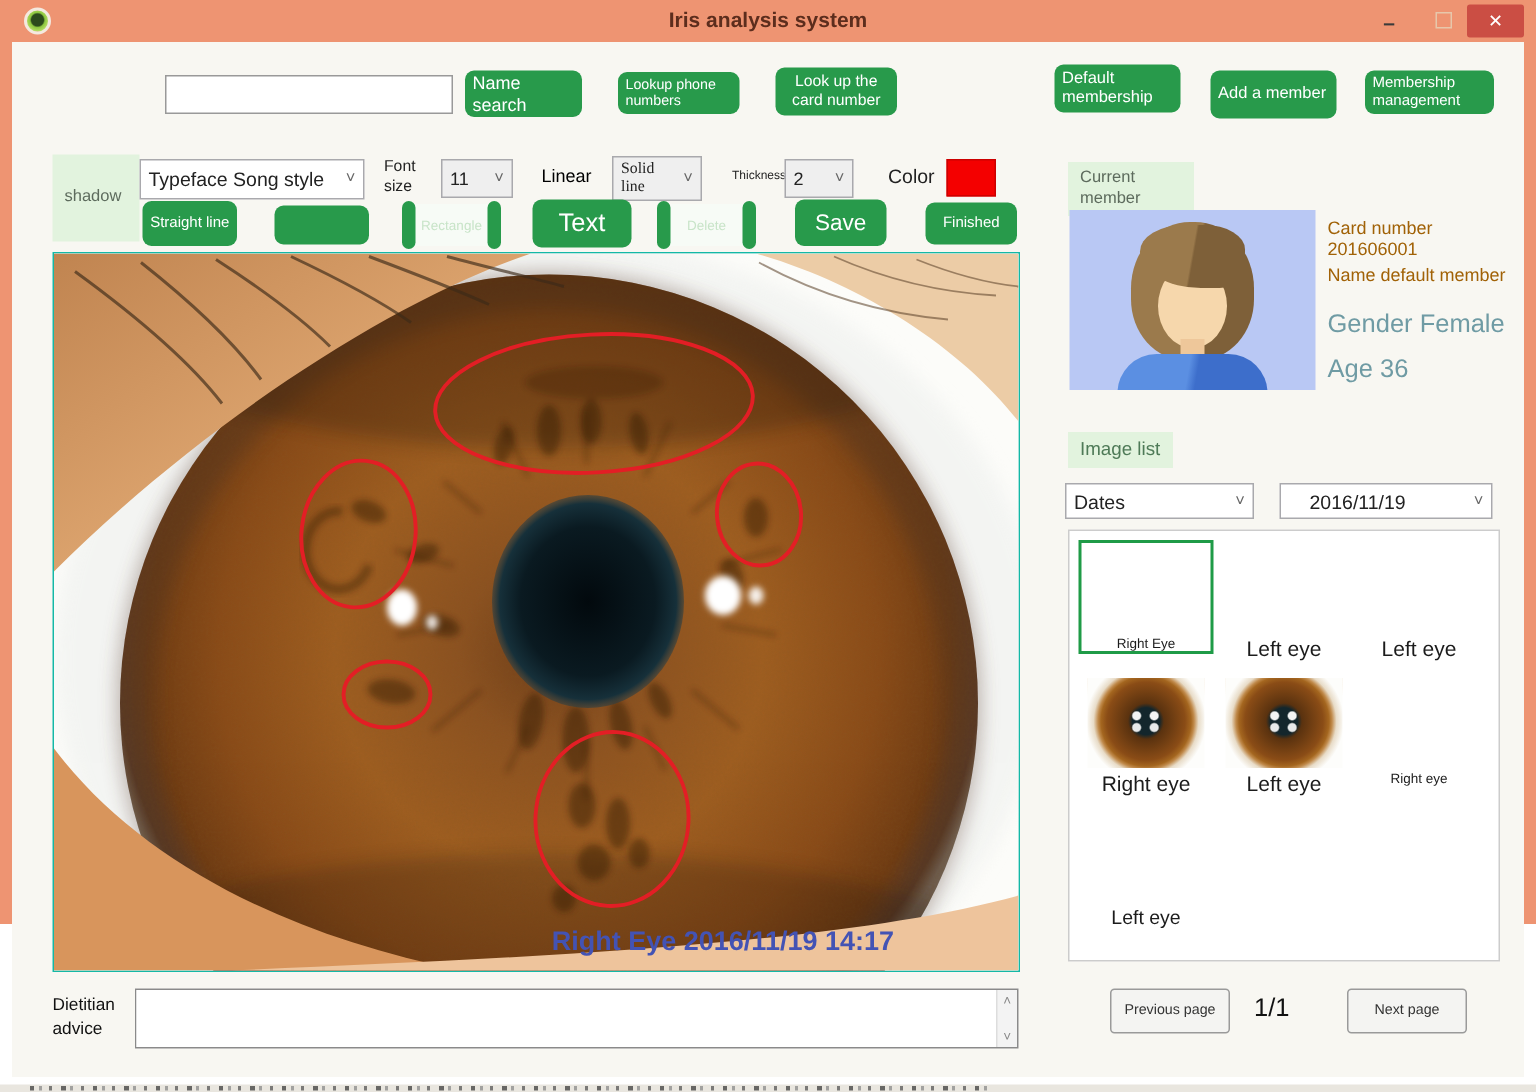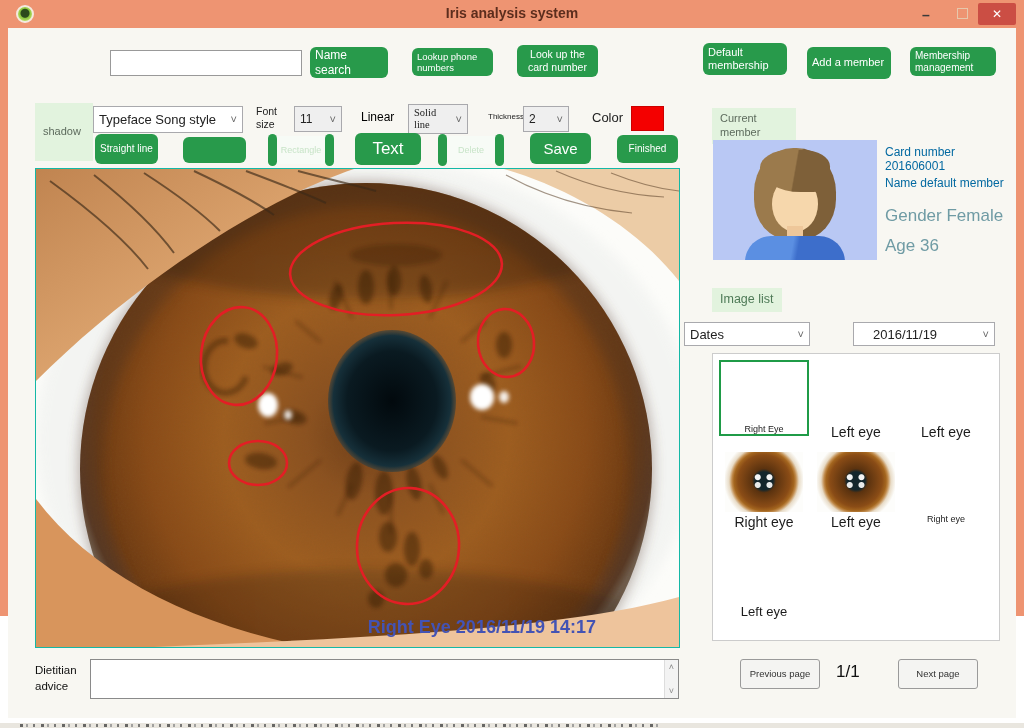--- a/index.html
+++ b/index.html
@@ -53,21 +53,21 @@
   .av-hair { position:absolute; left:41px; top:8px; width:82px; height:92px;
              background:linear-gradient(100deg,#9b7a4c 49%,#7e6039 51%);
              border-radius:48% 48% 44% 44%; }
   .av-face { position:absolute; left:59px; top:36px; width:46px; height:56px; background:#f6d7ac; border-radius:50%; }
   .av-bangs { position:absolute; left:47px; top:10px; width:70px; height:42px;
               background:linear-gradient(100deg,#9b7a4c 49%,#7e6039 51%); border-radius:52% 48% 30% 72%; }
   .av-neck { position:absolute; left:74px; top:86px; width:16px; height:14px; background:#eec79a; }
   .av-body { position:absolute; left:32px; top:96px; width:100px; height:26px;
              background:linear-gradient(100deg,#5b8fe2 47%,#3d6ecb 53%); border-radius:46px 46px 0 0; }
 
-  .info-sm { position:absolute; font-size:12px; color:#0369a1; }
+  .info-sm { position:absolute; font-size:12px; color:#a16207; }
   .info-lg { position:absolute; font-size:17px; color:var(--accent-text-teal,#6f9ba4); }
 
   .list-panel { position:absolute; left:704px; top:325px; width:288px; height:288px; background:#fff;
                 border:1px solid #ccc; }
   .thumb-cell { position:absolute; width:86px; text-align:center; }
   .thumb-cell.selected { outline:2px solid #1f9b47; }
   .thumb-img { width:78px; height:60px; margin:0 auto;
      background:
        radial-gradient(circle at 36% 46%, rgba(255,255,255,.95) 0 3px, rgba(255,255,255,0) 4px),
        radial-gradient(circle at 63% 46%, rgba(255,255,255,.9) 0 2.5px, rgba(255,255,255,0) 3.5px),
@@ -314,21 +314,21 @@
       <div class="av-bangs"></div>
       <div class="av-neck"></div>
       <div class="av-body"></div>
     </div>
     <div class="info-sm" style="left:877px;top:117px;">Card number 201606001</div>
     <div class="info-sm" style="left:877px;top:148px;">Name default member</div>
     <div class="info-lg" style="left:877px;top:178px;">Gender Female</div>
     <div class="info-lg" style="left:877px;top:208px;">Age 36</div>
 
     <div class="lbl-green" style="left:704px;top:260px;font-size:12.5px;color:#4e7a57;">Image list</div>
-    <div class="combo" style="left:676px;top:294px;width:126px;height:24px;font-size:13px;">
+    <div class="combo" style="left:702px;top:294px;width:126px;height:24px;font-size:13px;">
       <span>Dates</span>
       <span class="chev">˅</span>
     </div>
     <div class="combo" style="left:845px;top:294px;width:142px;height:24px;font-size:13px;padding-left:19px;">
       <span>2016/11/19</span>
       <span class="chev">˅</span>
     </div>
 
     <div class="list-panel">
       <div class="thumb-cell selected" style="left:8px;top:8px;">

